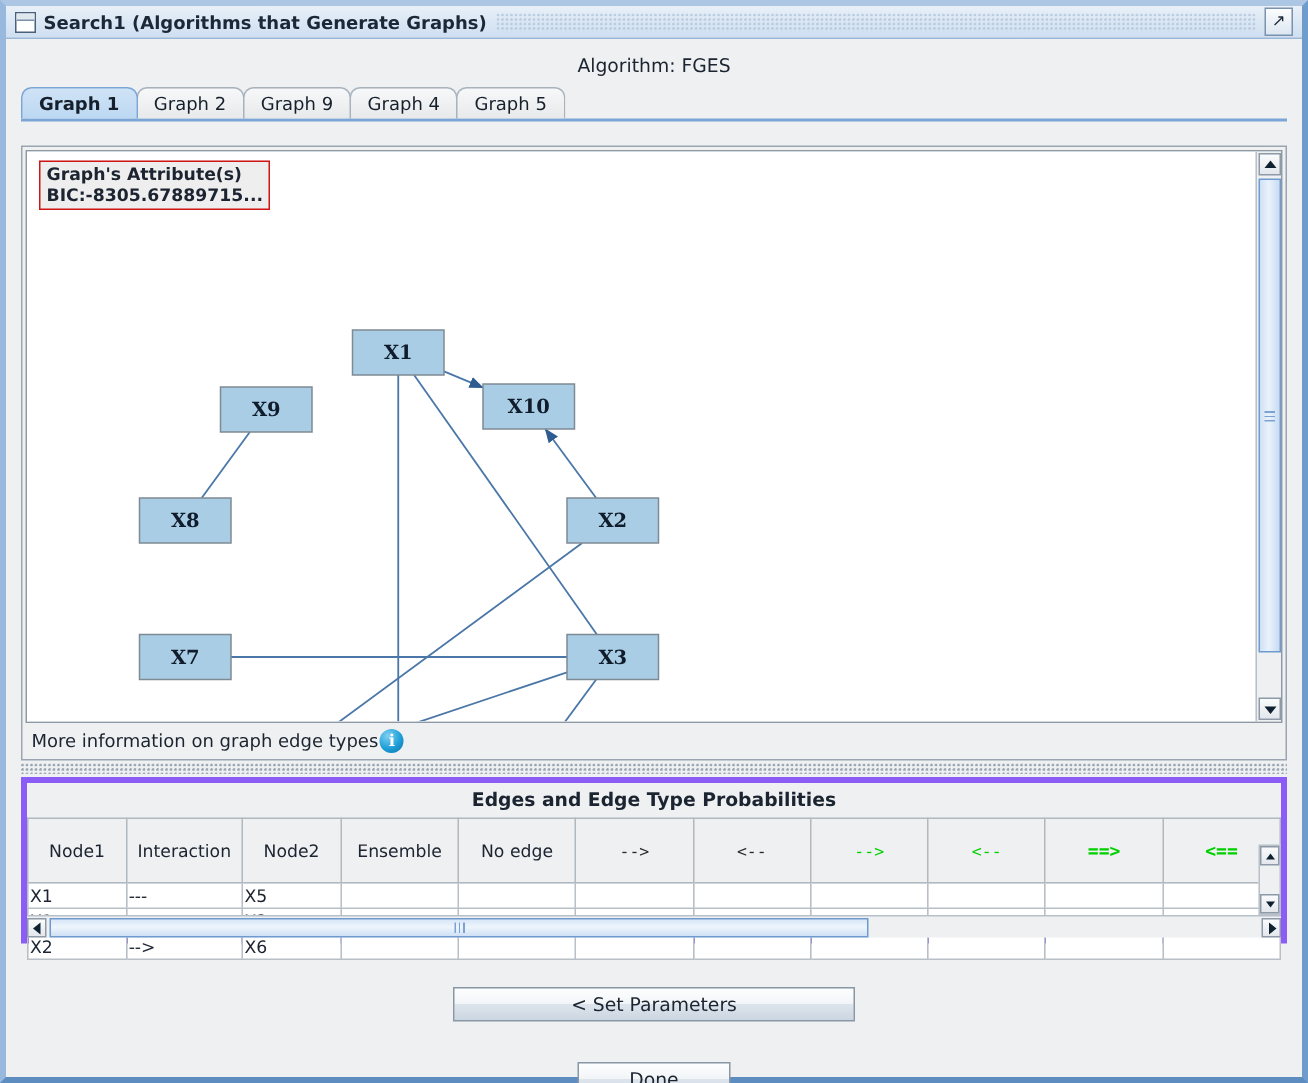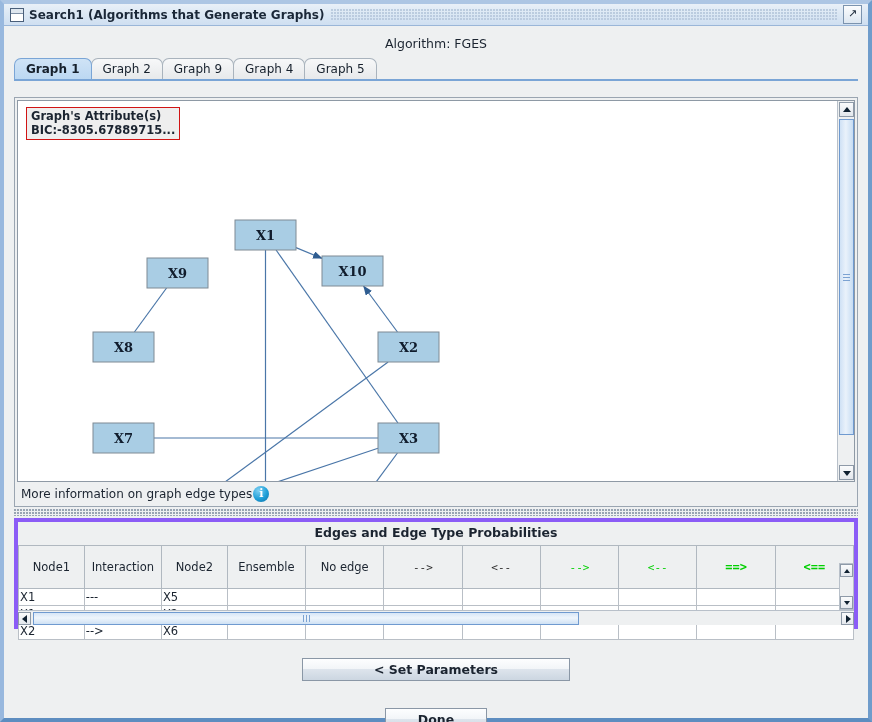--- a/index.html
+++ b/index.html
@@ -354,21 +354,21 @@
   #btn-row-1 {
     position: absolute; left: 0; right: 0; top: 628px;
     text-align: center;
   }
   #btn-row-2 {
     position: absolute; left: 0; right: 0; top: 678px;
     text-align: center;
   }
   .swing-btn {
     display: inline-block;
-    font-size: 12.5px; font-weight: bold;
+    font-size: 12.5px; font-weight: normal;
     color: #1b2430;
     background: linear-gradient(to bottom,#fdfeff 0%,#f2f5f8 48%,#dde4ec 50%,#ccd6e1 100%);
     border: 1px solid #8a97a6;
     padding: 3px 0;
     text-align: center;
     box-sizing: border-box;
   }
   #set-parameters-button { width: 268px; }
   #done-button { width: 102px; }
 </style>

